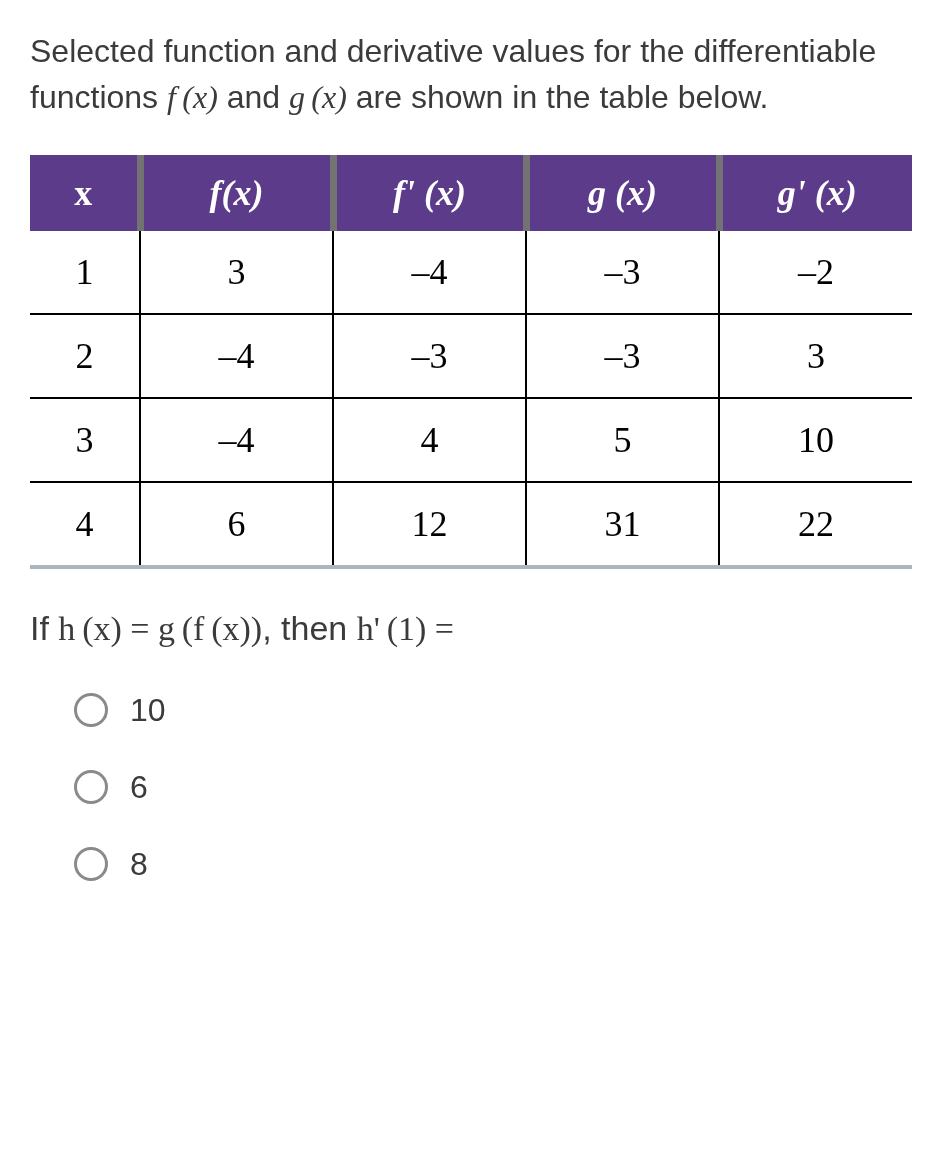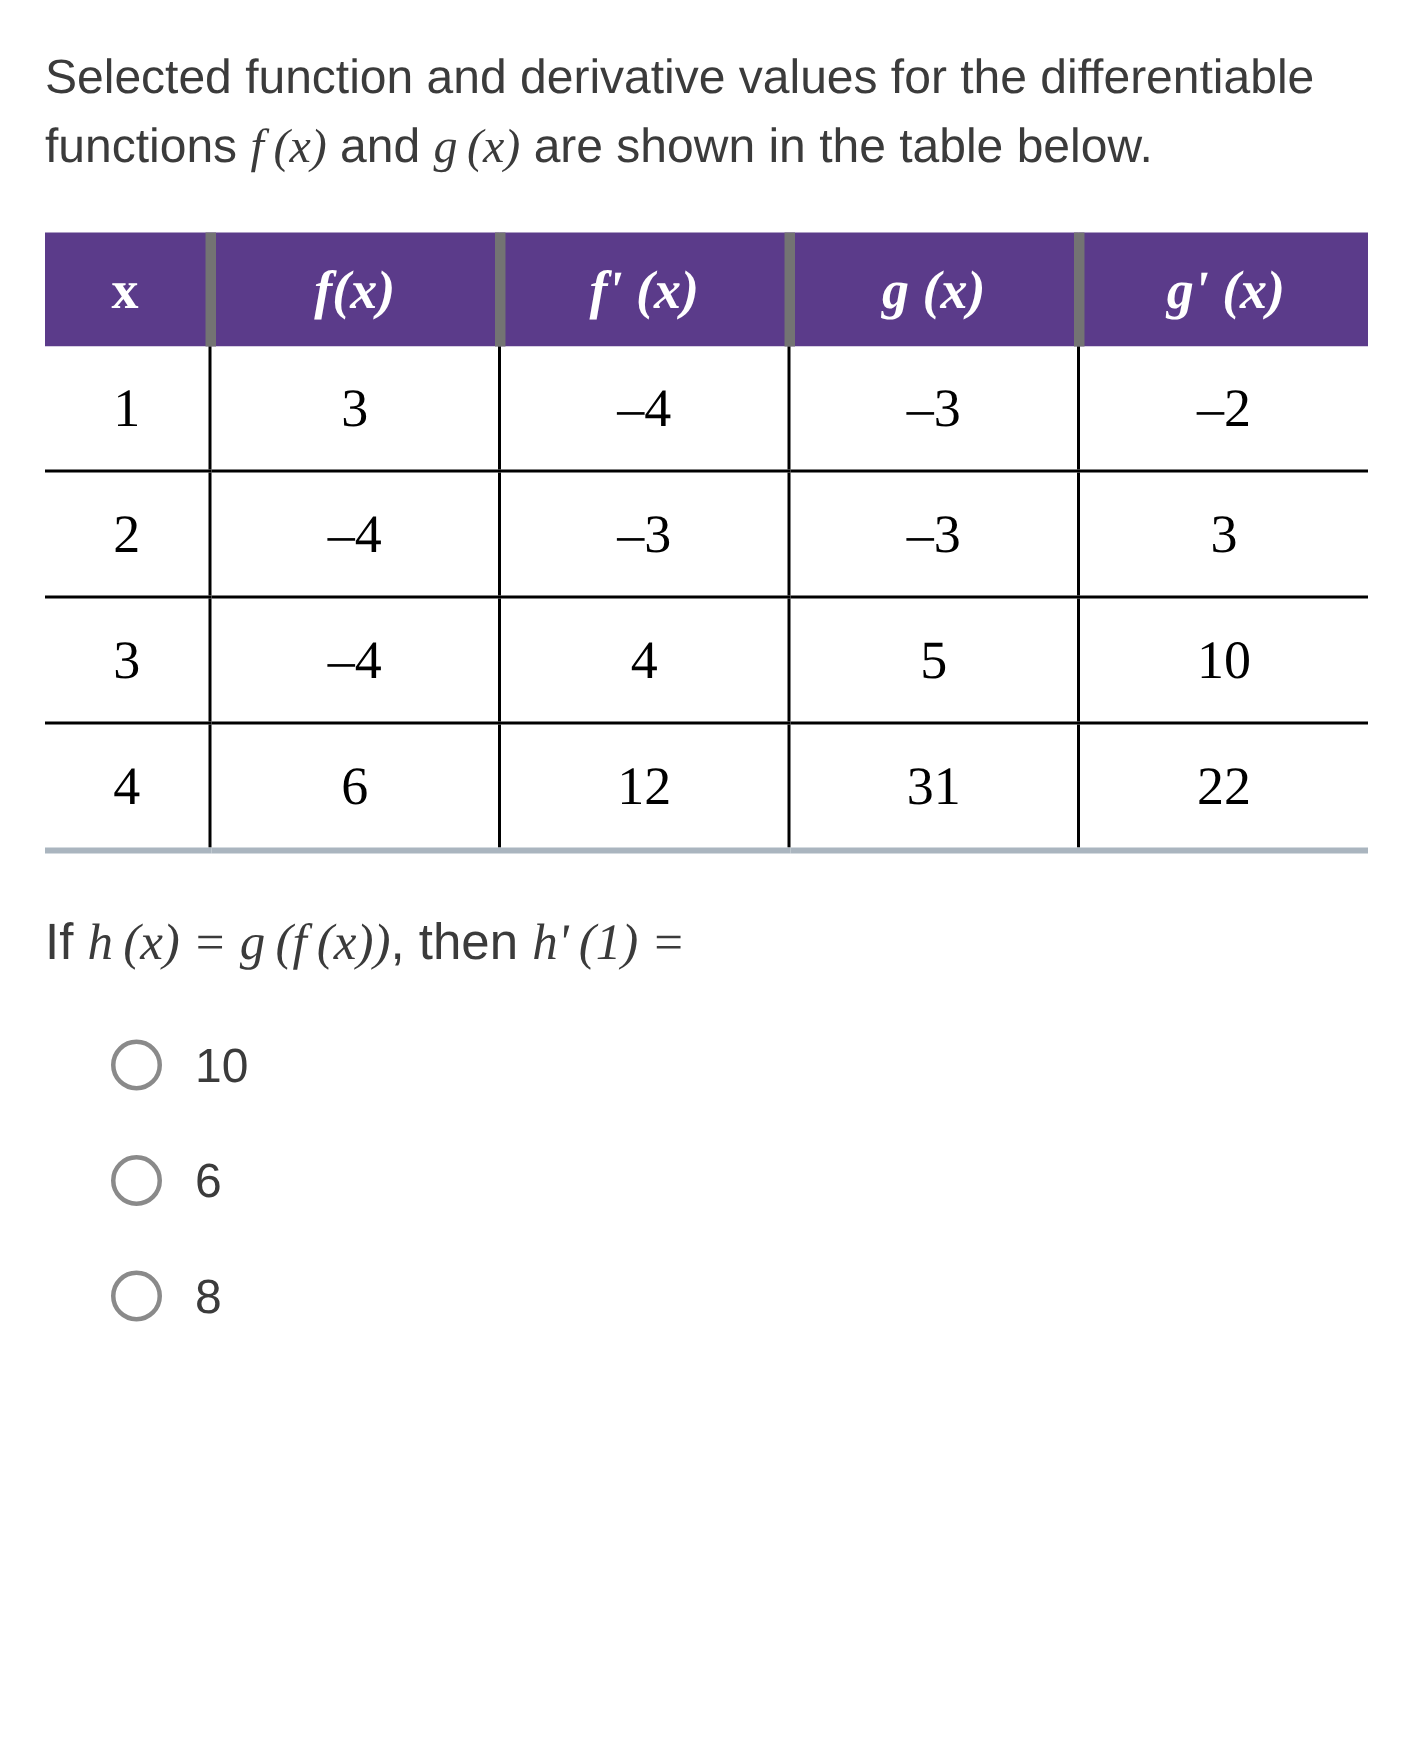--- a/index.html
+++ b/index.html
@@ -75,21 +75,20 @@
   }
 
   .question-line {
     margin-top: 40px;
     font-size: 34px;
     color: #3b3b3b;
     font-family: Arial, Helvetica, sans-serif;
   }
   .question-line .math {
     font-family: "Cambria Math", "Times New Roman", serif;
-    font-style: italic;
   }
 
   .options {
     margin-top: 44px;
   }
   .option {
     display: flex;
     align-items: center;
     margin-bottom: 40px;
     padding-left: 44px;

